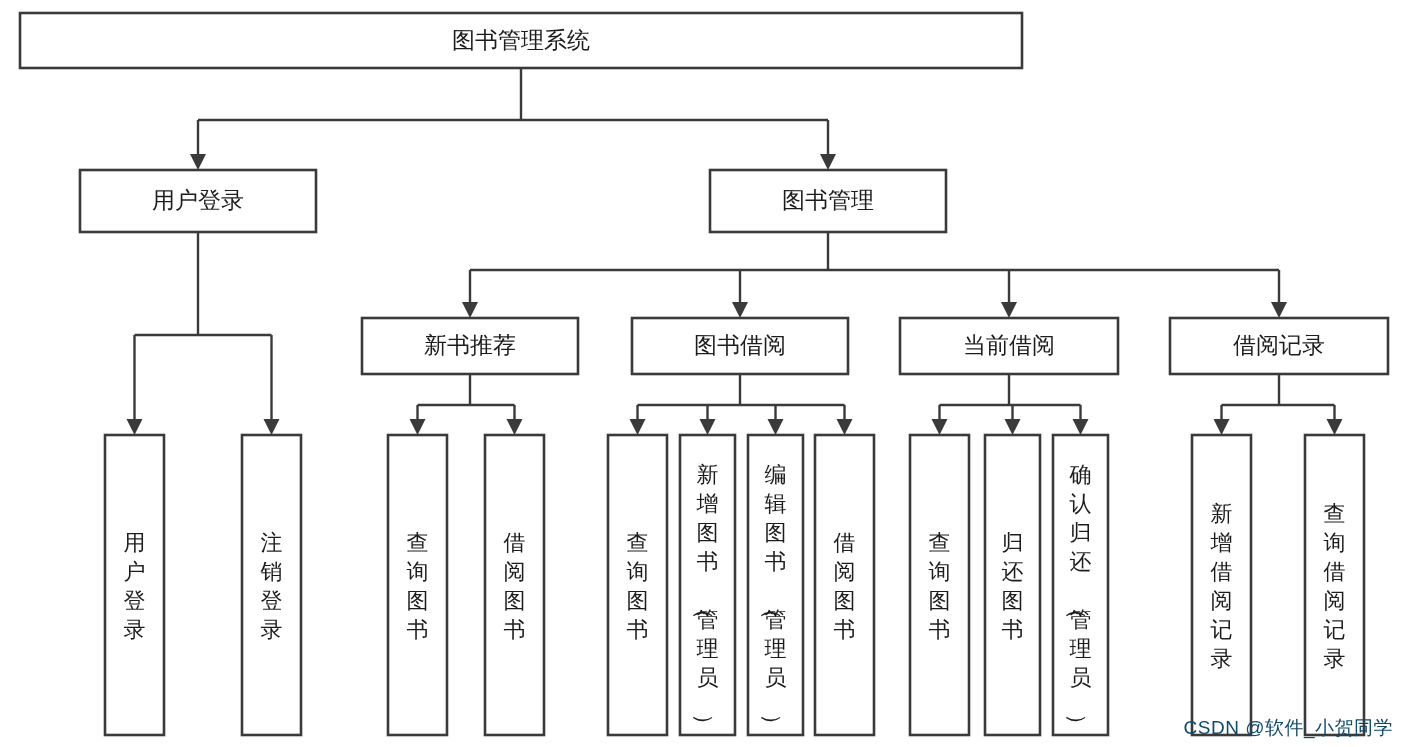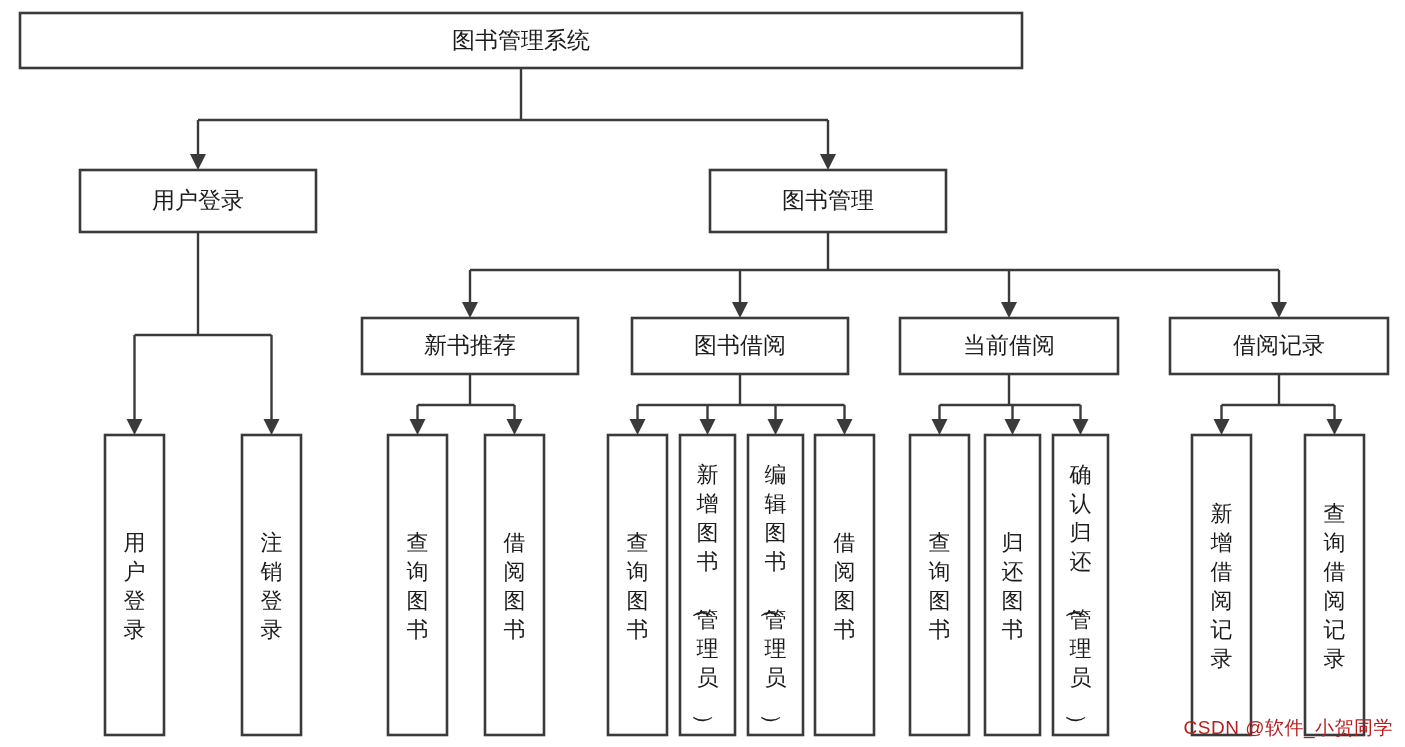--- a/index.html
+++ b/index.html
@@ -51,21 +51,21 @@
   .leaf-label {
     fill: #1c1c1c;
     font-family: "Liberation Sans", "DejaVu Sans", sans-serif;
     font-size: 22px;
     text-anchor: middle;
   }
   .watermark {
     position: absolute;
     right: 12px;
     bottom: 6px;
-    color: #b91c1c;
+    color: #0c4a6e;
     font-size: 19px;
     font-family: "Liberation Sans", "DejaVu Sans", sans-serif;
     letter-spacing: 0.5px;
     white-space: nowrap;
     user-select: none;
   }
 </style>
 </head>
 <body>
 

